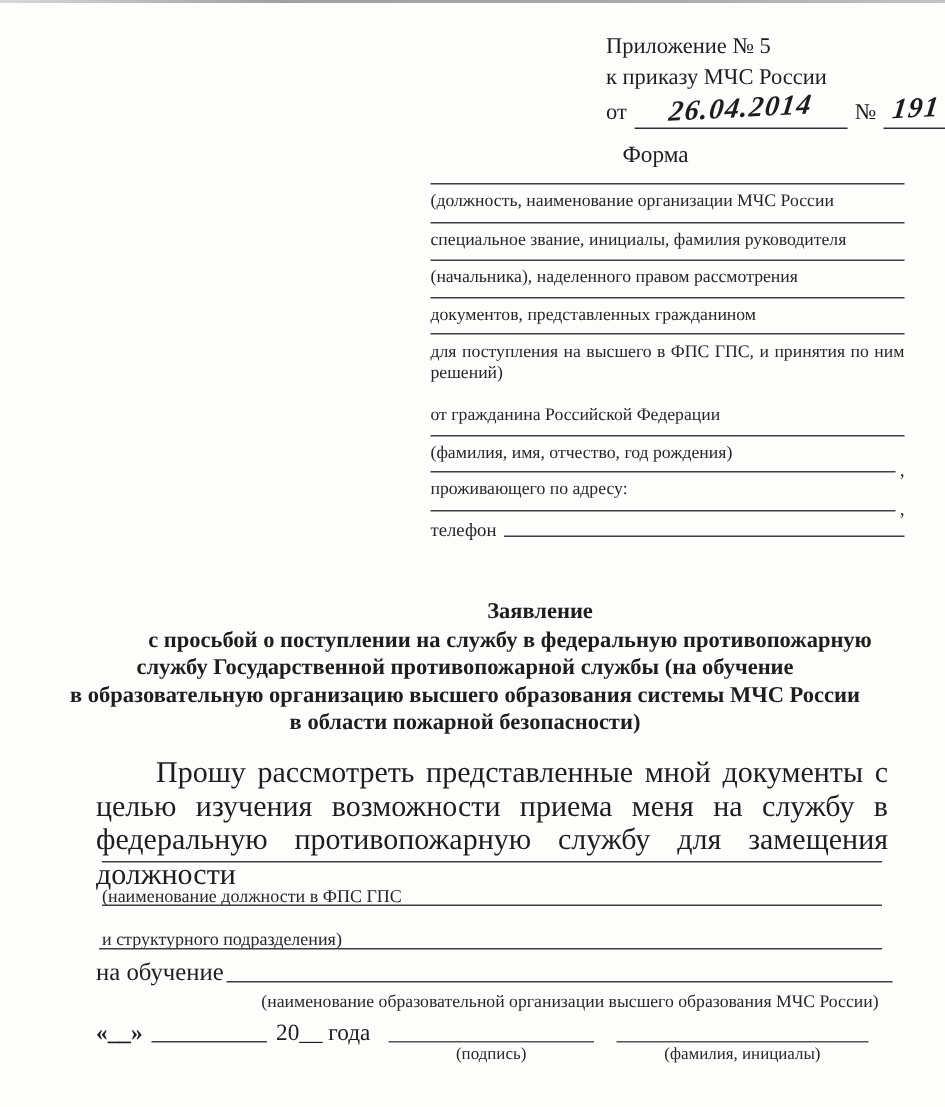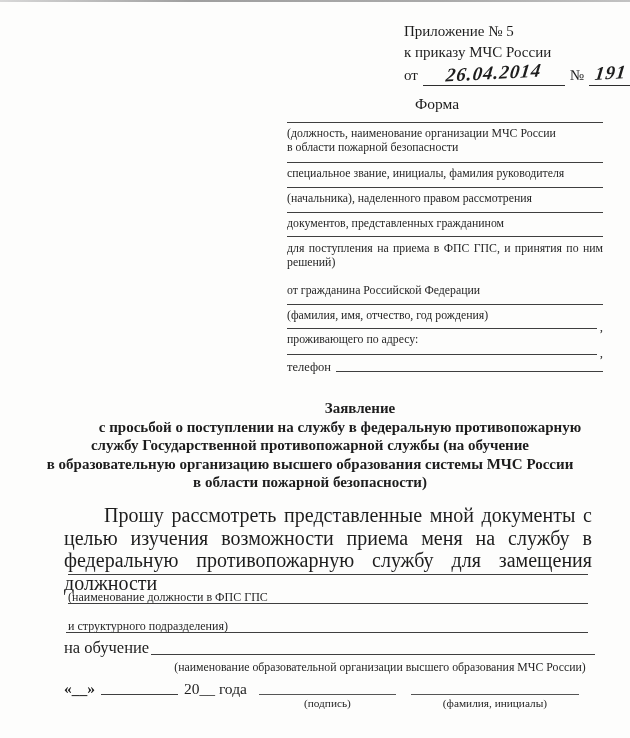--- a/index.html
+++ b/index.html
@@ -95,29 +95,28 @@
       <span>№</span>
       <span class="hw-wrap hw-wrap-num"><span class="hw">191</span></span>
     </div>
   </div>
 
   <div class="forma">Форма</div>
 
   <div class="addressee">
     <div class="ul u1"></div>
     <div class="cap">(должность, наименование организации МЧС России</div>
-    <div class="cap">в области пожарной безопасности</div>
     <div class="ul u2"></div>
     <div class="cap">специальное звание, инициалы, фамилия руководителя</div>
     <div class="ul u3"></div>
     <div class="cap">(начальника), наделенного правом рассмотрения</div>
     <div class="ul u4"></div>
     <div class="cap">документов, представленных гражданином</div>
     <div class="ul u5"></div>
-    <div class="cap cap-just">для поступления на приема в ФПС ГПС, и принятия по ним</div>
+    <div class="cap cap-just">для поступления на высшего в ФПС ГПС, и принятия по ним</div>
     <div class="cap">решений)</div>
     <div class="from-citizen">от гражданина Российской Федерации</div>
     <div class="ul u6"></div>
     <div class="cap">(фамилия, имя, отчество, год рождения)</div>
     <div class="ulc">
       <span class="ulc-line"></span>
       <span class="comma">,</span>
     </div>
     <div class="cap">проживающего по адресу:</div>
     <div class="ulc ulc2">

